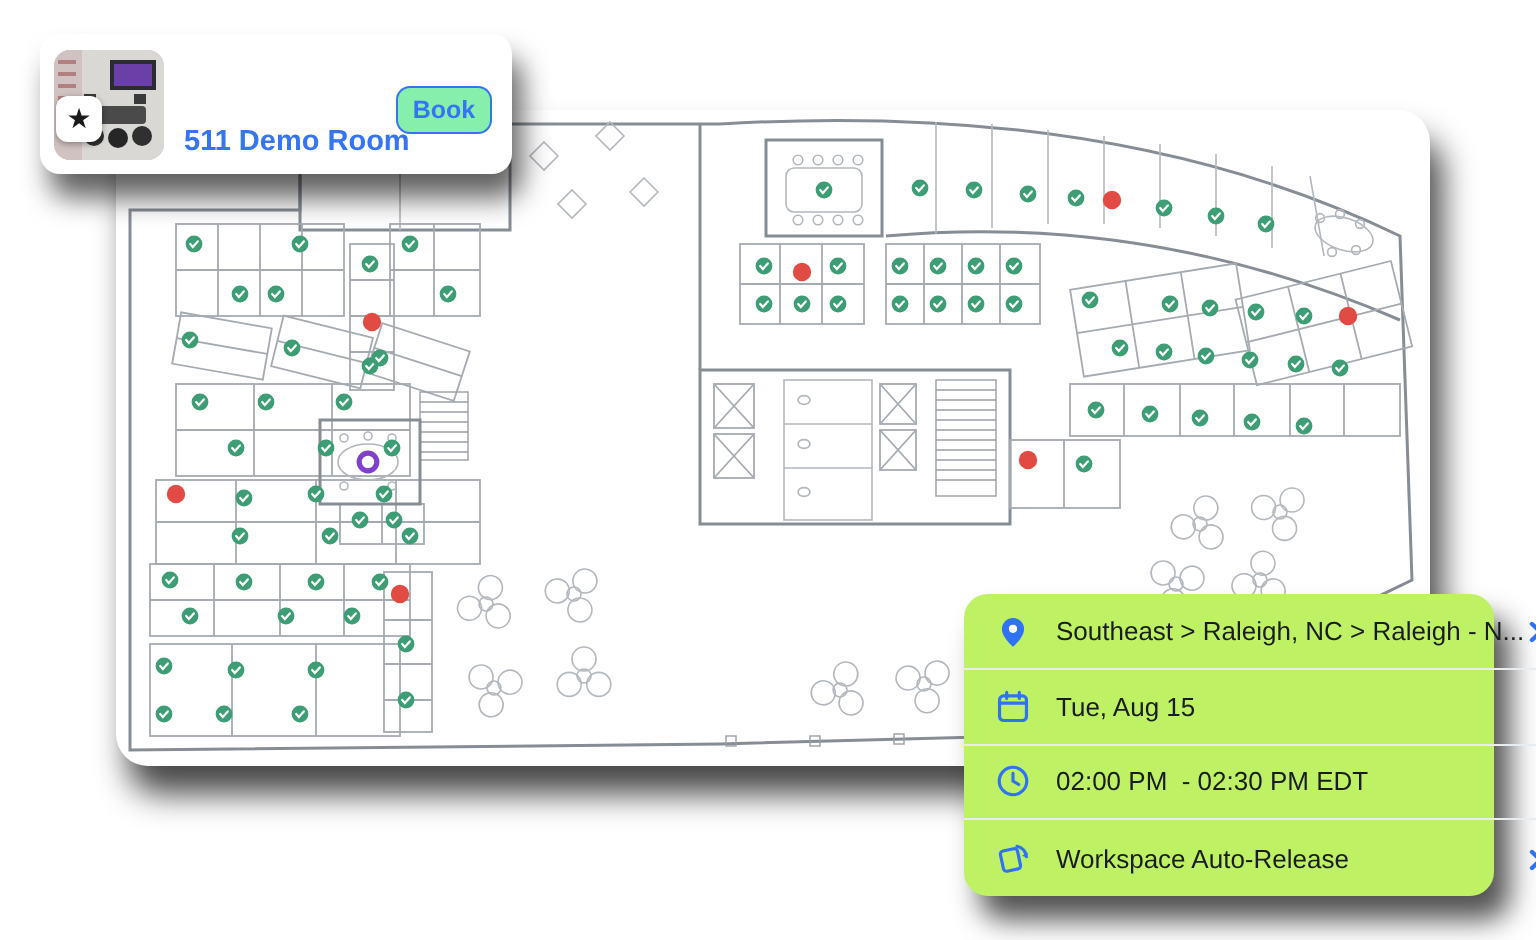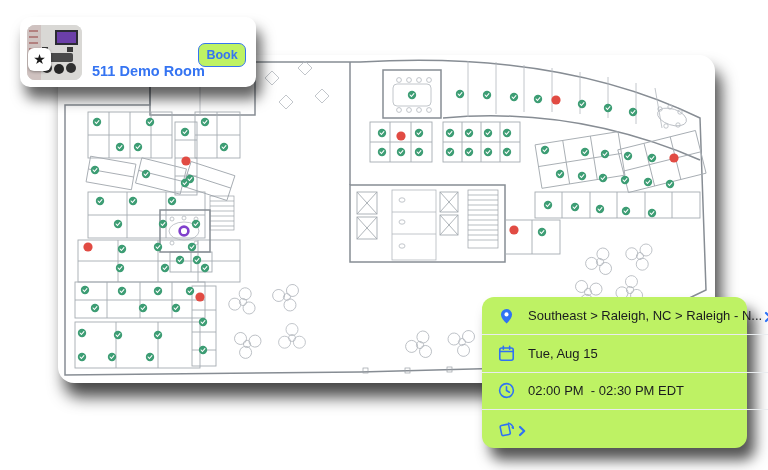--- a/index.html
+++ b/index.html
@@ -25,21 +25,21 @@
     z-index:3; display:flex; align-items:center; padding:7px 10px 7px 7px; }
   .thumb { position:relative; width:55px; height:55px; border-radius:8px; overflow:hidden;
     flex:0 0 55px; background:#d8d8d6; }
   .fav-badge { position:absolute; left:1px; top:23px; width:23px; height:23px; background:#ffffff;
     border-radius:6px; box-shadow:0 1px 3px rgba(0,0,0,0.35); display:flex; align-items:center;
     justify-content:center; font-size:14px; color:#1b1b1b; }
   .room-info { margin-left:10px; flex:1; min-width:0;margin-top:37px; }
   .room-title { font-size:14.5px; font-weight:bold; color:#3574f2; line-height:18px; white-space:nowrap; }
   .room-sub { font-size:11.5px; color:#5f6368; line-height:15px; white-space:nowrap; overflow:hidden;
     text-overflow:ellipsis; }
-  .book-btn { position:absolute; right:10px; top:26px; width:48px; height:24px; background:#bef264;
+  .book-btn { position:absolute; right:10px; top:26px; width:48px; height:24px; background:#86efac;
     border:1.6px solid #3574f2; border-radius:7px; color:#3574f2; font-size:12.5px; font-weight:bold;
     font-family:"Liberation Sans", sans-serif; cursor:pointer; }
 
   
   .booking-panel { position:absolute; left:482px; top:297px; width:265px; height:151px;
     background:#bef264; border-radius:12px; box-shadow:8px 12px 14px rgba(0,0,0,0.68);
     z-index:2; display:grid; grid-template-rows:repeat(4,1fr); }
   .bp-row { display:flex; align-items:center; padding:0 13px 0 15px; border-bottom:1px solid #e9ecef;
     cursor:pointer; }
   .bp-row:last-child { border-bottom:none; }
@@ -610,20 +610,21 @@
     <div class="bp-row">
       <span class="bp-icon">
         <svg viewBox="0 0 24 24" width="19" height="19">
             <g transform="rotate(-12 11 13)">
               <rect x="5" y="6" width="11" height="13" rx="2" fill="none" stroke="#2f72f4" stroke-width="2"></rect>
             </g>
             <path d="M14.5 4 a8 8 0 0 1 6 6.5" fill="none" stroke="#2f72f4" stroke-width="2" stroke-linecap="round"></path>
             <path d="M21.5 8 L20.6 11.1 L17.6 9.9 Z" fill="#2f72f4"></path>
           </svg>
       </span>
+      <span class="bp-label">Workspace Auto-Release</span>
       <span class="bp-chev">
         <svg viewBox="0 0 12 12" width="12" height="12">
             <path d="M4 2 L8.2 6 L4 10" fill="none" stroke="#2f72f4" stroke-width="2.2" stroke-linecap="round" stroke-linejoin="round"></path>
           </svg>
       </span>
     </div>
 
   </div>
 </div>
 

